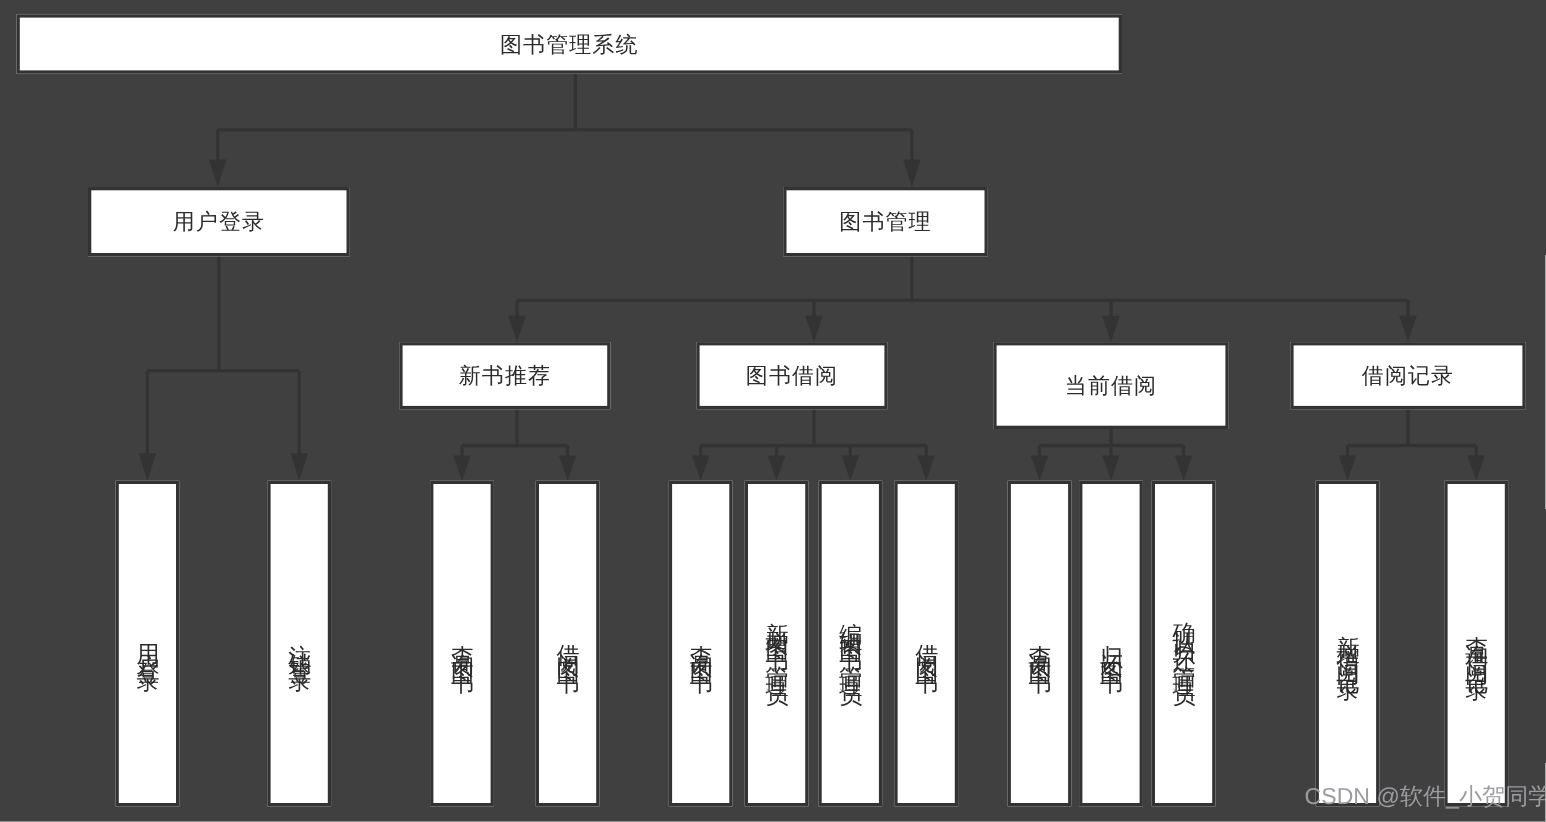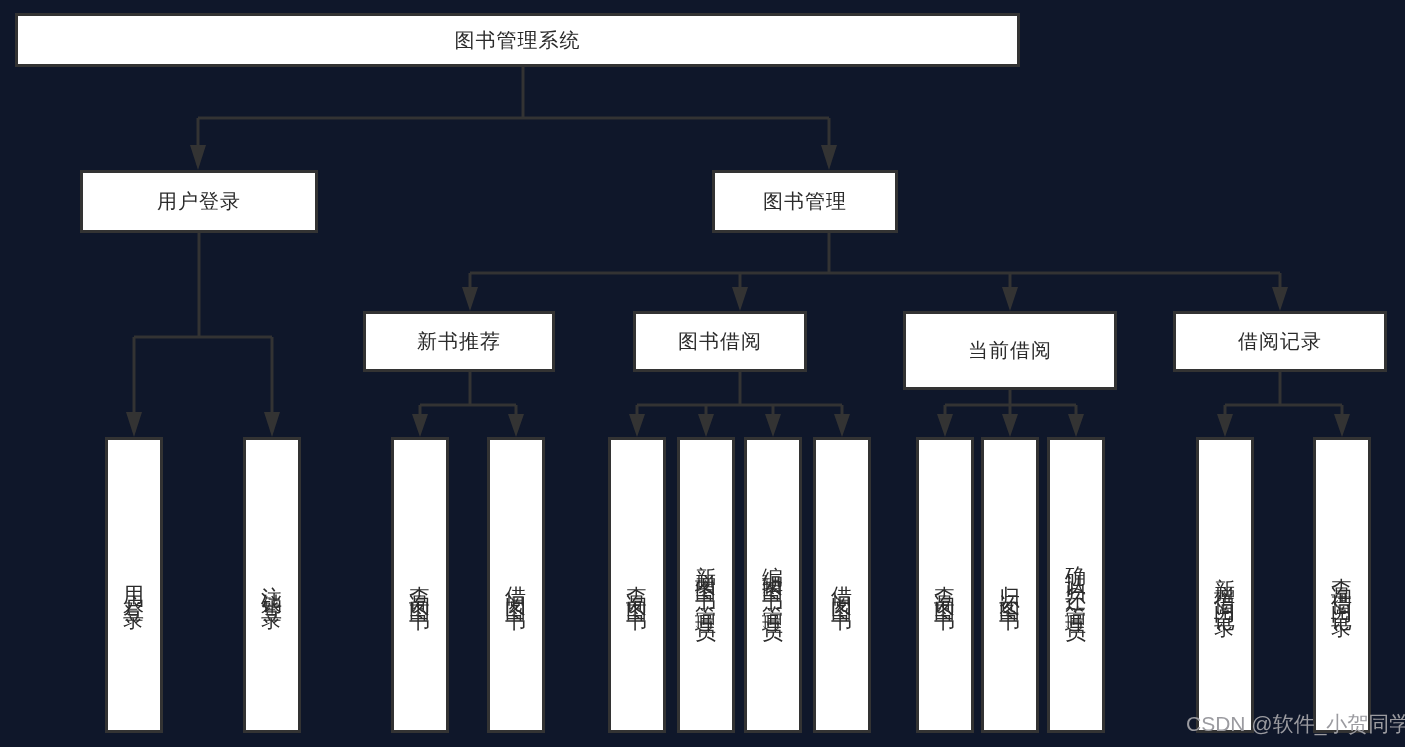--- a/index.html
+++ b/index.html
@@ -1,17 +1,17 @@
 <!DOCTYPE html>
 <html><head>
 <meta charset="utf-8">
 <style>
   html,body{margin:0;padding:0;background:#ffffff;}
   #stage{
-    position:relative;width:1405px;height:747px;background:#0f172a;overflow:hidden;
+    position:relative;width:1405px;height:747px;background:#404040;overflow:hidden;
     font-family:"Liberation Sans","DejaVu Sans",sans-serif;color:#2b2b2b;
   }
   #connectors{position:absolute;left:0;top:0;z-index:0;}
   #connectors path{stroke:#333333;stroke-width:3;fill:none;}
   #connectors polygon{fill:#333333;stroke:none;}
   .node{
     position:absolute;background:#ffffff;border:3px solid #333333;box-sizing:border-box;
     display:flex;align-items:center;justify-content:center;z-index:1;
   }
   .h-node{font-size:20px;letter-spacing:1px;}

